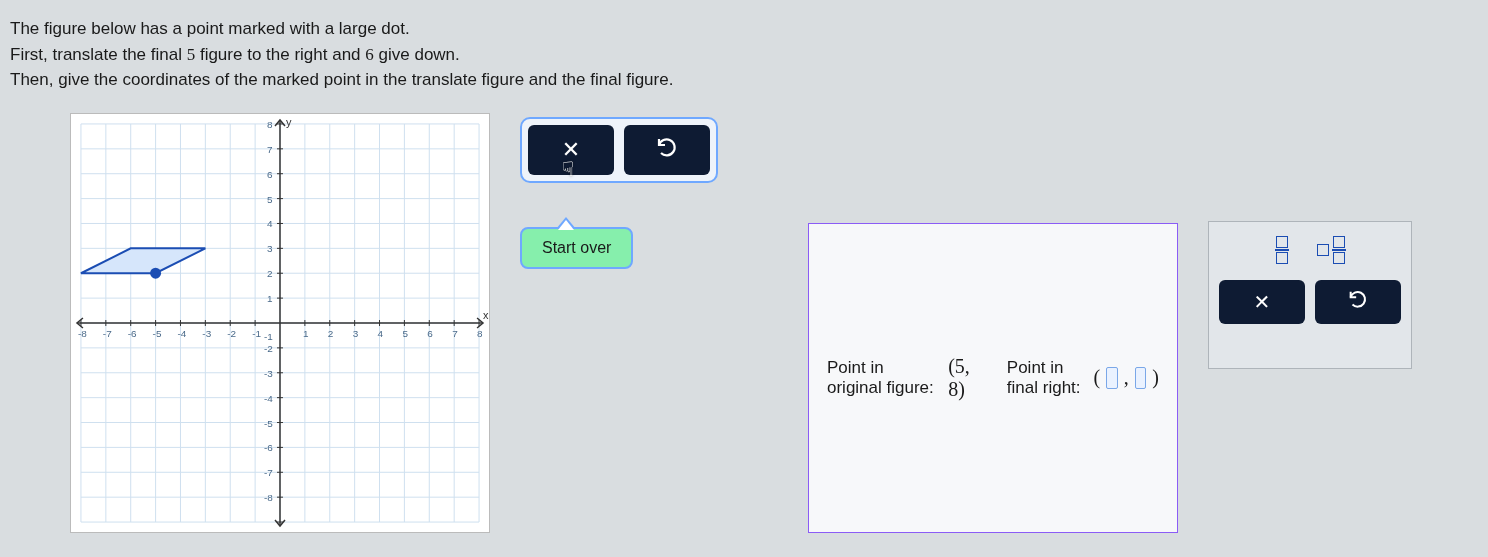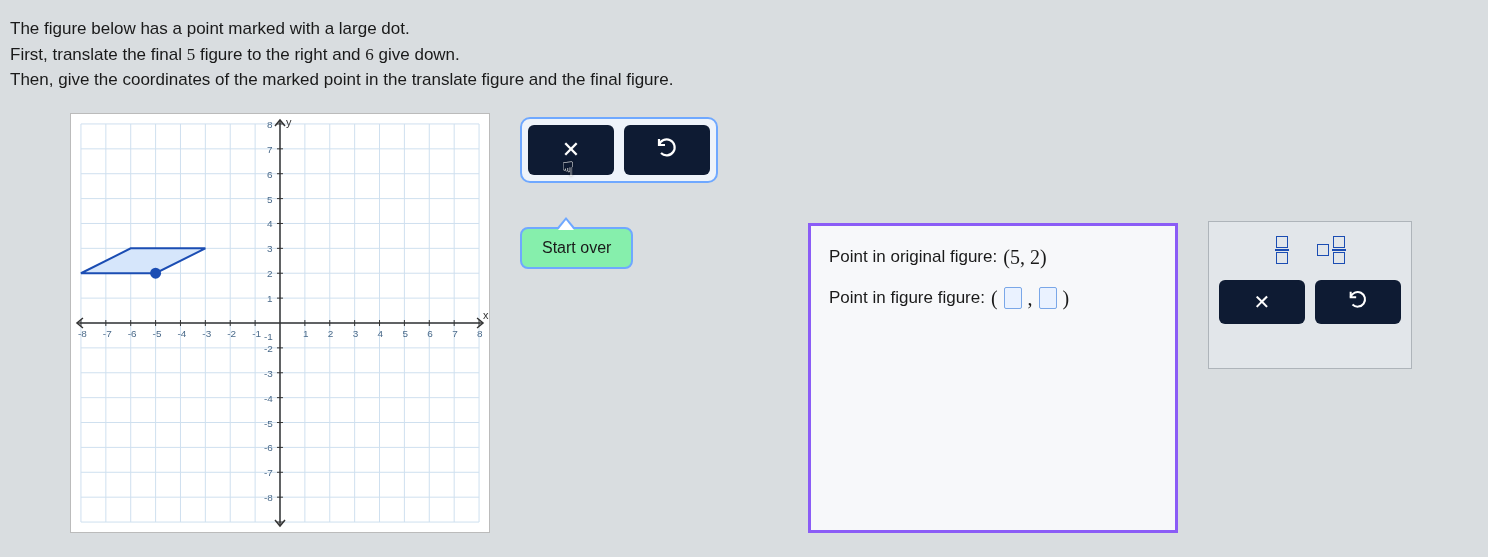--- a/index.html
+++ b/index.html
@@ -94,24 +94,24 @@
     border-left:8px solid transparent;
     border-right:8px solid transparent;
     border-bottom:10px solid #fff;
   }
 
   .answer-panel {
     margin-left: 60px;
     margin-top: 110px;
     width: 370px;
     background:#f7f8fa;
-    border:3px solid #8b5cf6;
+    border:1px solid #8b5cf6;
     padding: 20px 18px;
     font-size:17px;
-    display:flex; flex-direction:column; gap:18px;
+    display:flex; flex-direction:row; gap:29px;
   }
   .answer-row { display:flex; align-items:center; gap:6px; }
   .coord-box {
     display:inline-block;
     border:1px solid #7aa7e8;
     background:#eaf2ff;
     width:18px; height:22px;
     border-radius:2px;
   }
   .paren { font-family: Georgia, serif; font-size:20px; }
@@ -300,24 +300,24 @@
       </div>
     </div>
     <div class="tooltip-box">
       <span>Start over</span>
     </div>
   </div>
 
   <div class="answer-panel">
     <div class="answer-row">
       <span>Point in original figure: </span>
-      <span class="paren">(5, 2)</span>
+      <span class="paren">(5, 8)</span>
     </div>
     <div class="answer-row">
-      <span>Point in figure figure: </span>
+      <span>Point in final right: </span>
       <span class="paren">(</span>
       <span class="coord-box"></span>
       <span class="paren">,</span>
       <span class="coord-box"></span>
       <span class="paren">)</span>
     </div>
   </div>
 
   <div class="side-tools">
     <div class="frac-row">

